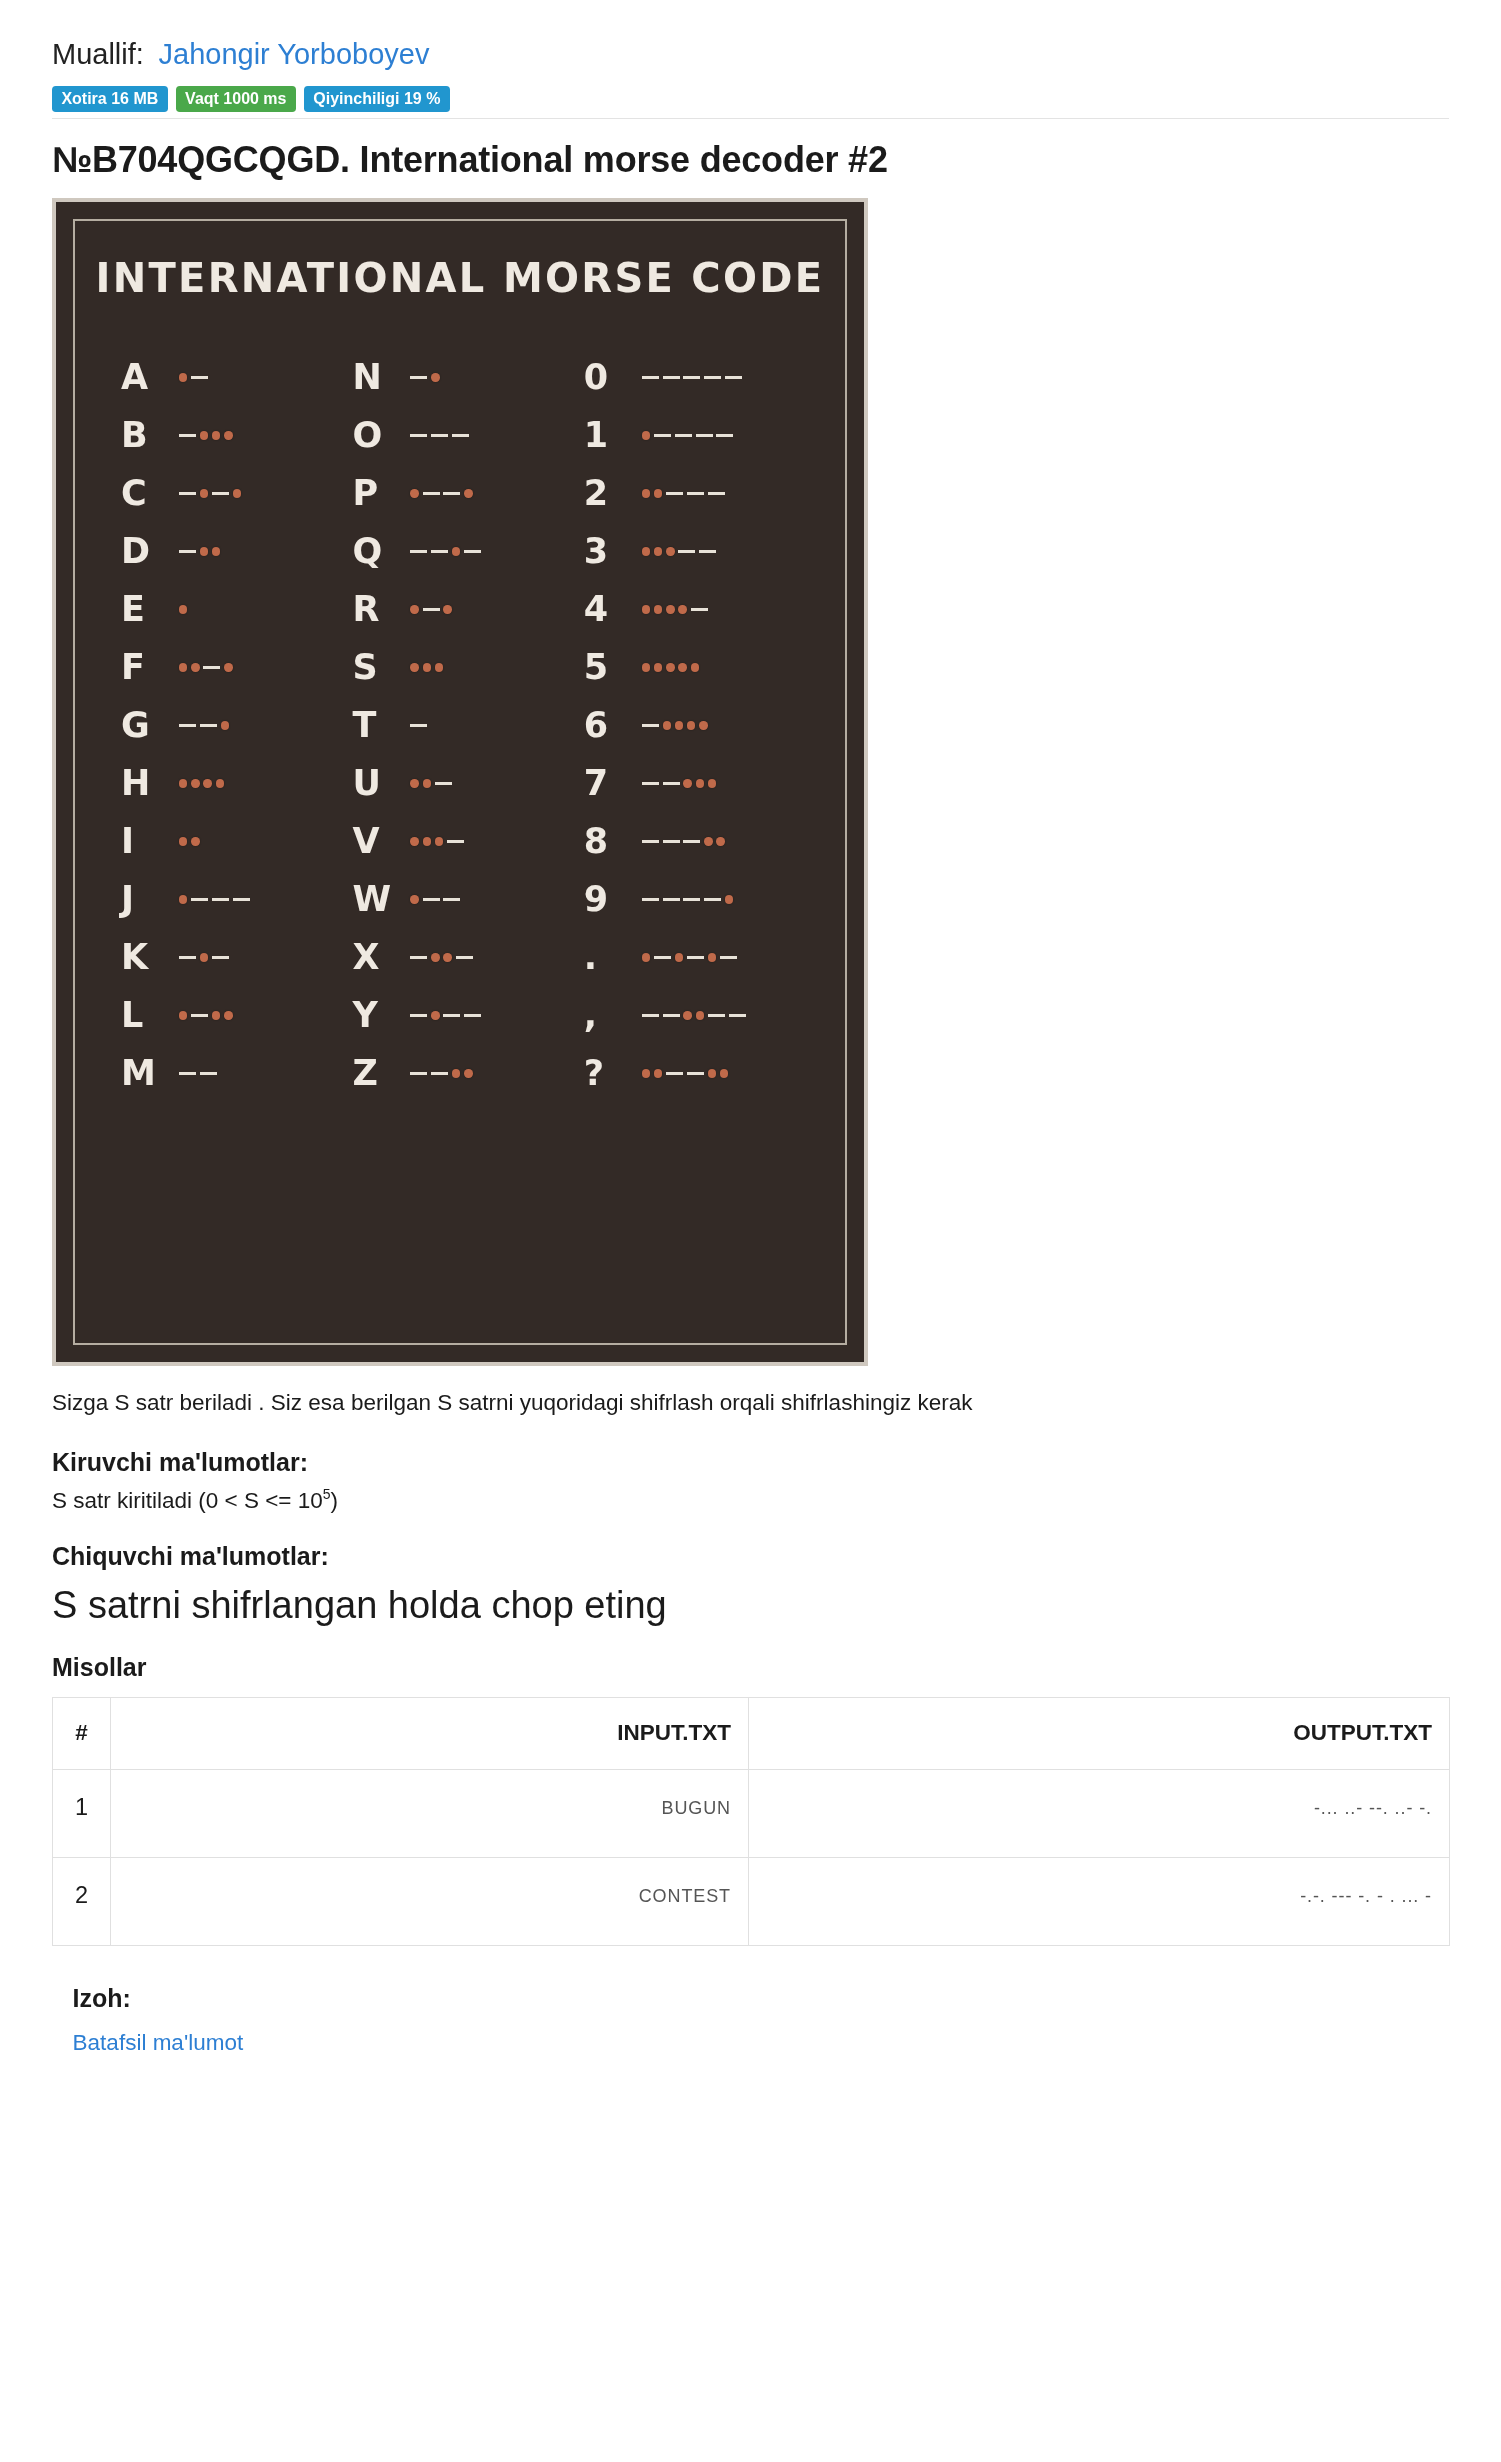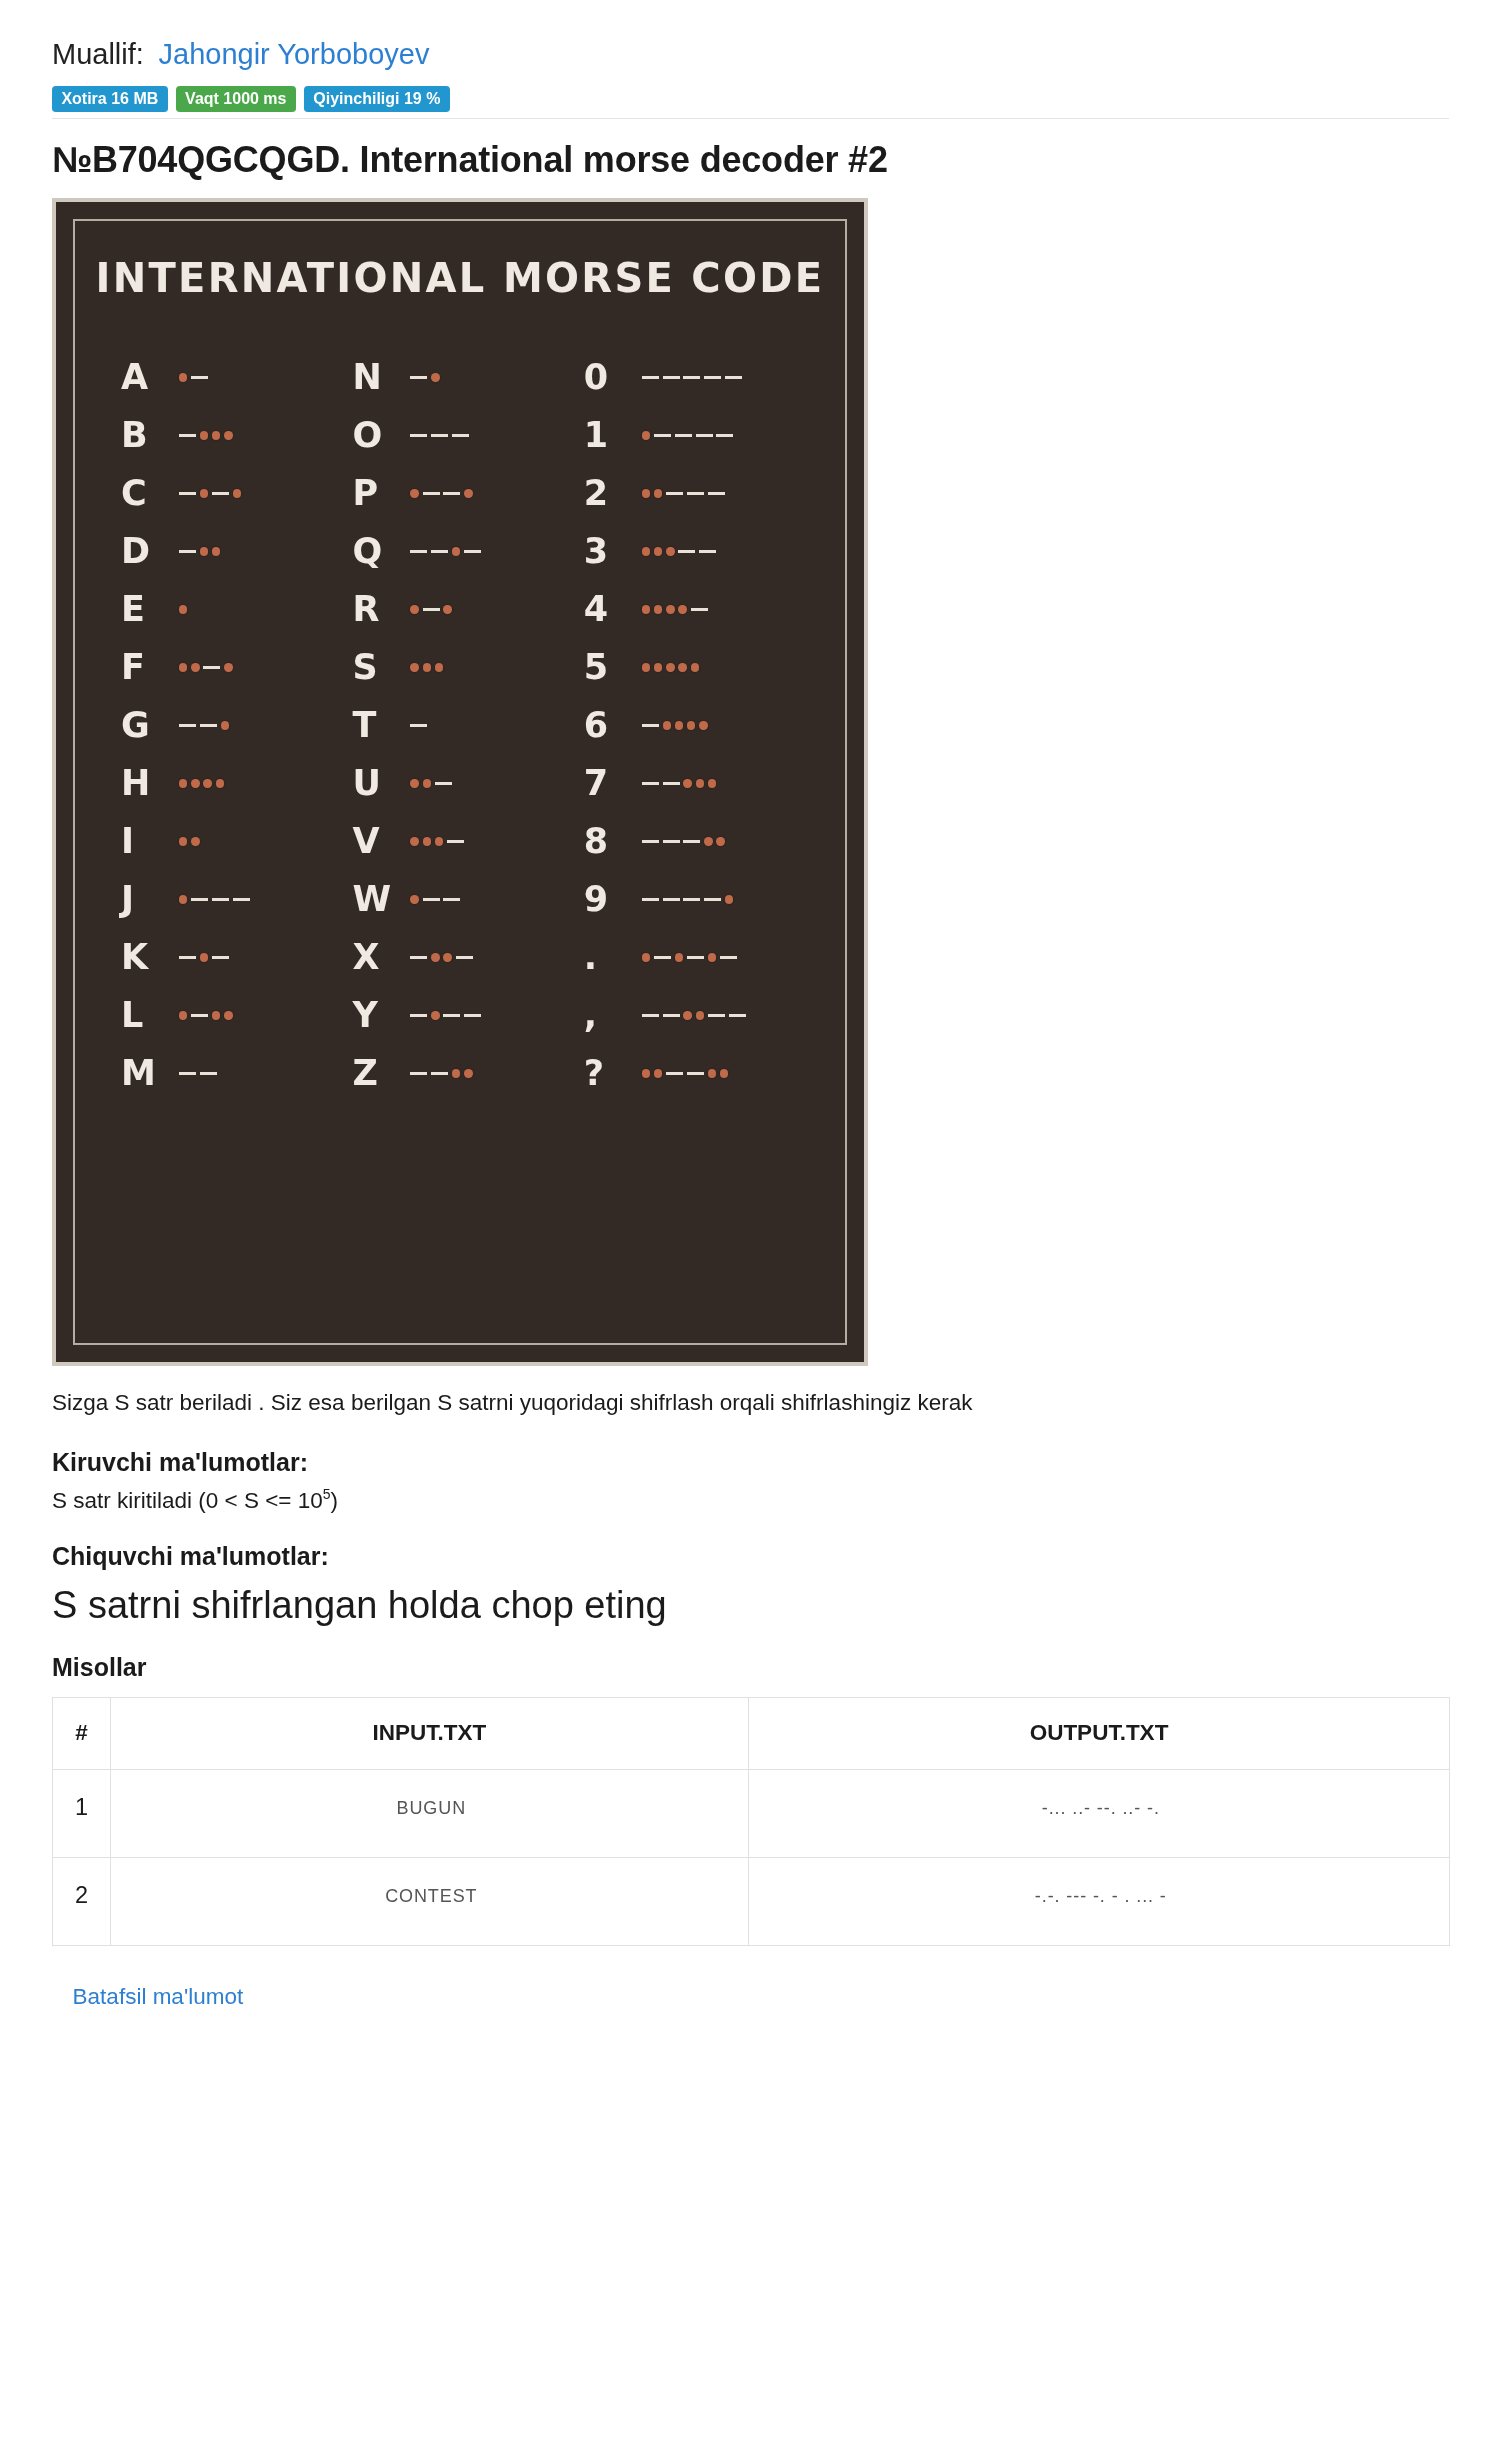--- a/index.html
+++ b/index.html
@@ -152,21 +152,21 @@
     margin: 0 0 15px 0;
   }
   
   table.examples {
     border-collapse: collapse;
     width: 1398px;
     margin-bottom: 38px;
   }
   table.examples th, table.examples td {
     border: 0.9px solid #e0e0e0;
-    text-align: center;
+    text-align: right;
     vertical-align: top;
   }
   table.examples th {
     font-size: 22.5px;
     font-weight: bold;
     color: #1b1b1b;
     padding: 22.5px 17px;
   }
   table.examples th.col-num { width: 58px; text-align: center; }
   table.examples th.col-in { width: 638px; }
@@ -606,16 +606,17 @@
           <td class="cell-code">-... ..- --. ..- -.</td>
         </tr>
         <tr>
           <td class="cell-num">2</td>
           <td class="cell-code">CONTEST</td>
           <td class="cell-code">-.-. --- -. - . ... -</td>
         </tr>
       </tbody>
   </table>
 
+  <h3 class="izoh-head">Izoh:</h3>
   <a class="izoh-link" href="#">Batafsil ma'lumot</a>
 
 </div>
 
 
 </body></html>

